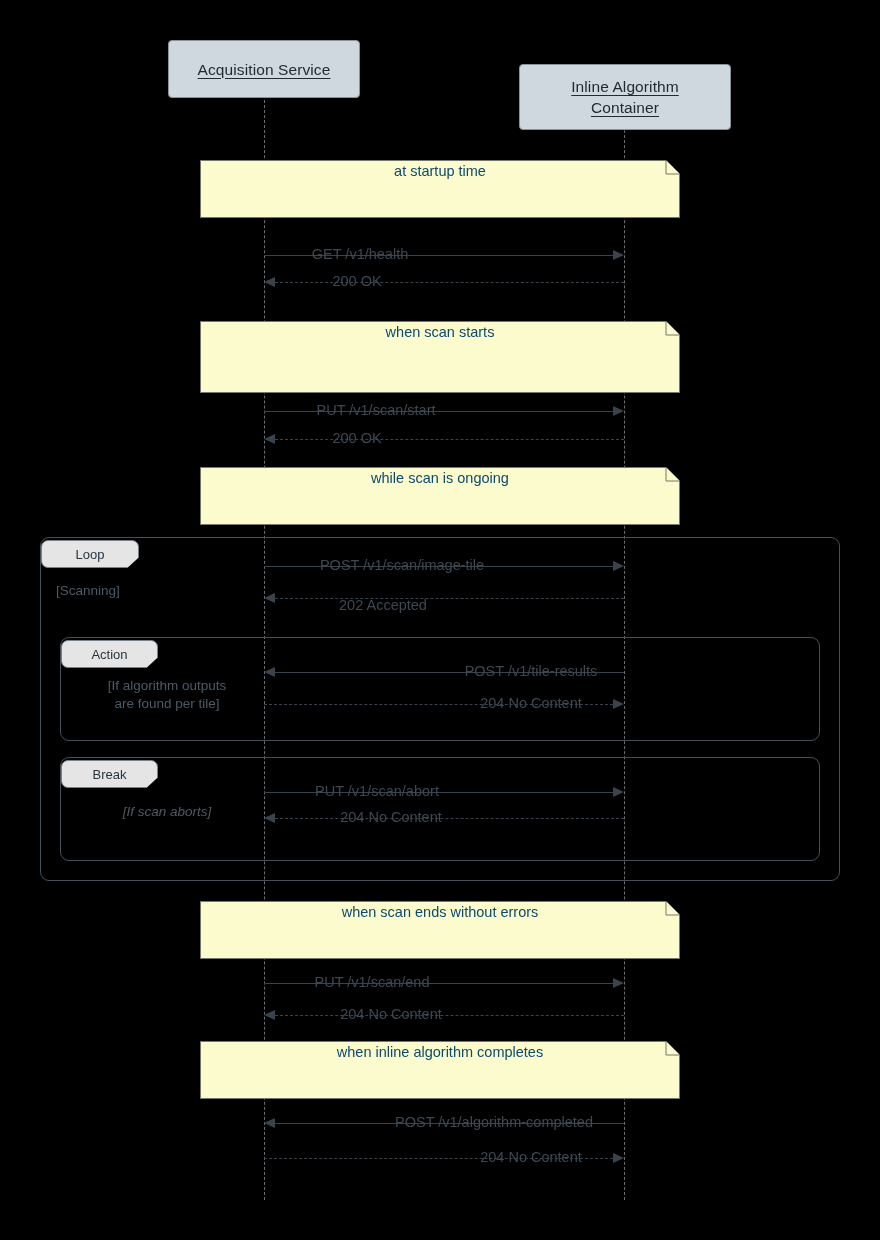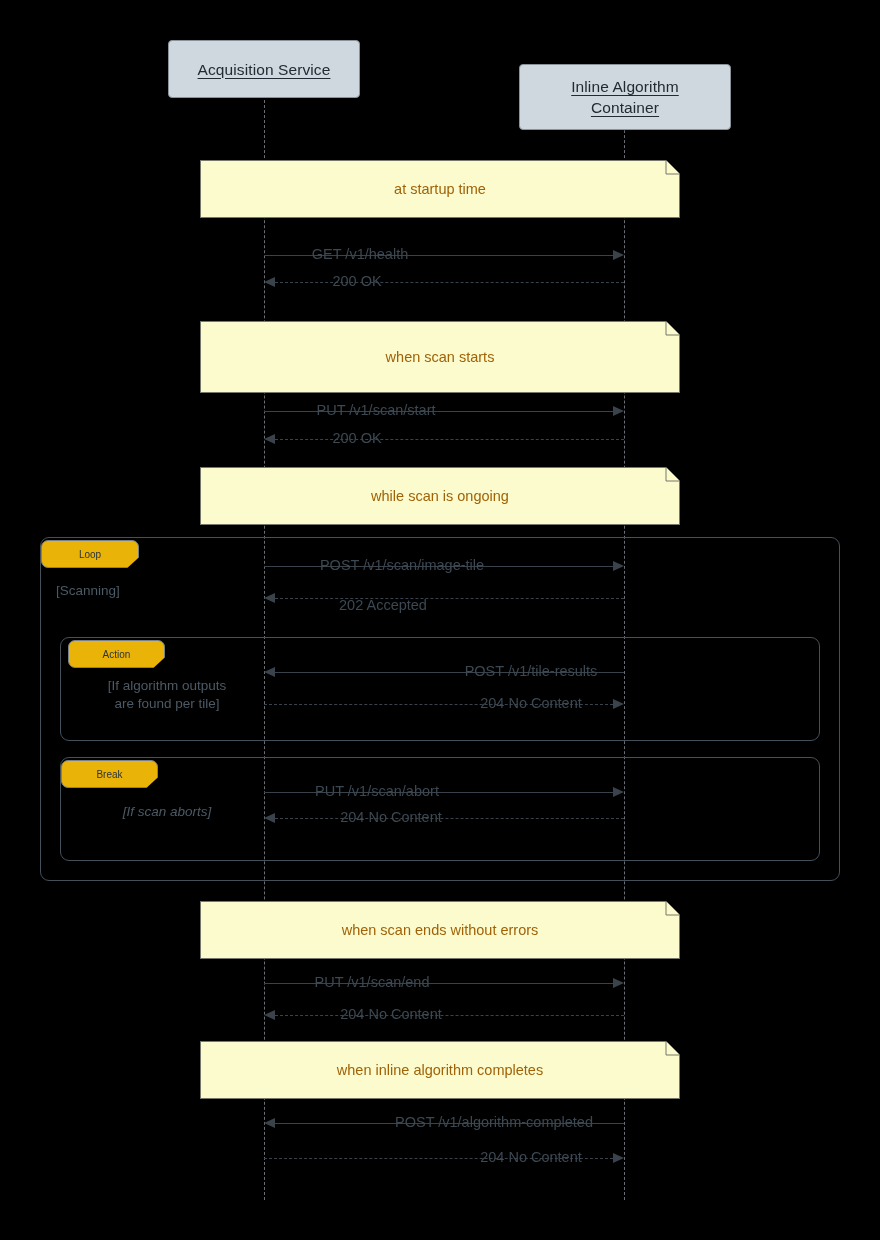--- a/index.html
+++ b/index.html
@@ -50,24 +50,23 @@
     border-left: 1px dashed #6b6f73;
   }
 
   
   .note {
     position: absolute;
     box-sizing: border-box;
     background: #fbfbce;
     border: 1px solid #77776a;
     display: flex;
-    align-items: center;
     justify-content: center;
     text-align: center;
-    color: #a16207;
+    color: #0c4a6e;
     font-size: 14.5px;
     line-height: 20px;
   }
   .note .foldtri {
     position: absolute;
     top: -1px;
     right: -1px;
     width: 0; height: 0;
     border-left: 14px solid transparent;
     border-top: 14px solid #000000;
@@ -86,25 +85,25 @@
   .fragment {
     position: absolute;
     box-sizing: border-box;
     border: 1px solid #44505a;
     border-radius: 9px;
     background: transparent;
   }
   .frag-tab {
     position: absolute;
     box-sizing: border-box;
-    background: #eab308;
+    background: #e5e5e5;
     border: 1px solid #77818b;
     border-radius: 7px 7px 7px 7px;
     color: #2b343c;
-    font-size: 10px;
+    font-size: 13px;
     display: flex;
     align-items: center;
     justify-content: center;
     padding: 0 12px;
     clip-path: polygon(0 0, 100% 0, 100% 62%, 88% 100%, 0 100%);
   }
   .frag-guard {
     position: absolute;
     color: #4c5a66;
     font-size: 13.5px;
@@ -164,21 +163,21 @@
     <span class="plabel">Container</span>
   </div>
 
   <div class="fragment" style="left:40px; top:537px; width:800px; height:344px;"></div>
   <div class="frag-tab" style="left:41px; top:540px; width:98px; height:28px;">
     <span>Loop</span>
   </div>
   <div class="frag-guard" style="left:56px; top:582px; width:160px; text-align:left;">[Scanning]</div>
 
   <div class="fragment" style="left:60px; top:637px; width:760px; height:104px;"></div>
-  <div class="frag-tab" style="left:61px; top:640px; width:97px; height:28px;margin-left:7px;">
+  <div class="frag-tab" style="left:61px; top:640px; width:97px; height:28px;">
     <span>Action</span>
   </div>
   <div class="frag-guard" style="left:72px; top:677px; width:190px; text-align:center;">[If algorithm outputs
 are found per tile]</div>
 
   <div class="fragment" style="left:60px; top:757px; width:760px; height:104px;"></div>
   <div class="frag-tab" style="left:61px; top:760px; width:97px; height:28px;">
     <span>Break</span>
   </div>
   <div class="frag-guard" style="left:72px; top:803px; width:190px; text-align:center;font-style:italic;">[If scan aborts]</div>

